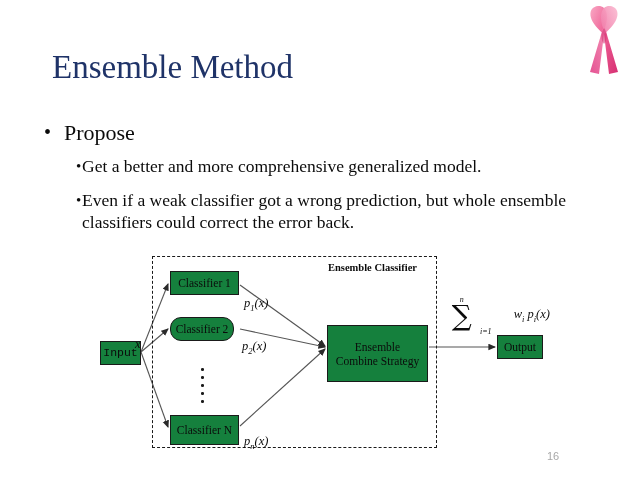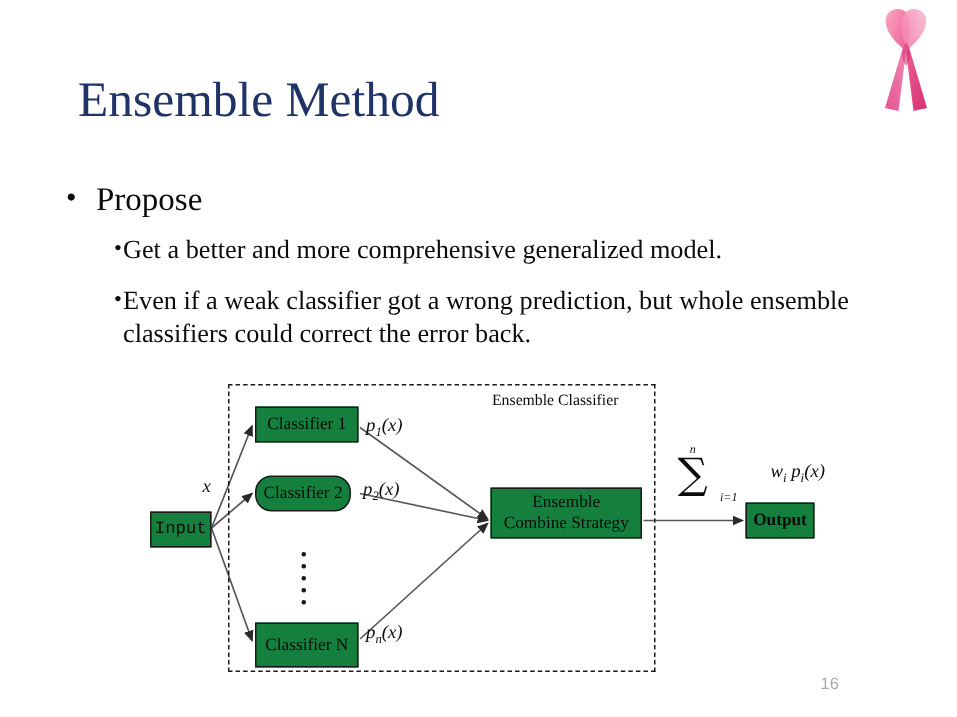--- a/index.html
+++ b/index.html
@@ -101,35 +101,37 @@
     justify-content: center;
     text-align: center;
     color: #0b0b0b;
     font-size: 11.5px;
     line-height: 14px;
   }
   #node-input    { left: 100px; top: 341px; width: 41px;  height: 24px; font-family: Liberation Mono, monospace; }
   #node-c1       { left: 170px; top: 271px; width: 69px;  height: 24px; }
   #node-c2       { left: 170px; top: 317px; width: 64px;  height: 24px; border-radius: 11px; }
   #node-cn       { left: 170px; top: 415px; width: 69px;  height: 30px; }
-  #node-combine  { left: 327px; top: 325px; width: 101px; height: 34px; font-size: 11.5px; justify-content: center; }
-  #node-output   { left: 497px; top: 335px; width: 46px;  height: 24px; font-weight: bold; }
+  #node-combine  { left: 327px; top: 325px; width: 101px; height: 57px; font-size: 11.5px; justify-content: center; }
+  #node-output   { left: 497px; top: 335px; width: 46px;  height: 24px; }
 
   .label {
     position: absolute;
     color: #0b0b0b;
     white-space: nowrap;
   }
   #lbl-ensemble-classifier {
     left: 328px; top: 262px;
     font-size: 10.5px;
+    font-weight: bold;
   }
   .plabel {
     font-size: 12.5px;
     font-style: italic;
+    margin-top: 20px;
   }
   .plabel sub {
     font-size: 8.5px;
     font-style: italic;
   }
   #lbl-p1 { left: 244px; top: 276px; }
   #lbl-p2 { left: 242px; top: 319px; }
   #lbl-pn { left: 244px; top: 414px; }
   #lbl-x  { left: 135px; top: 317px; font-size: 12.5px; font-style: italic; }
 

